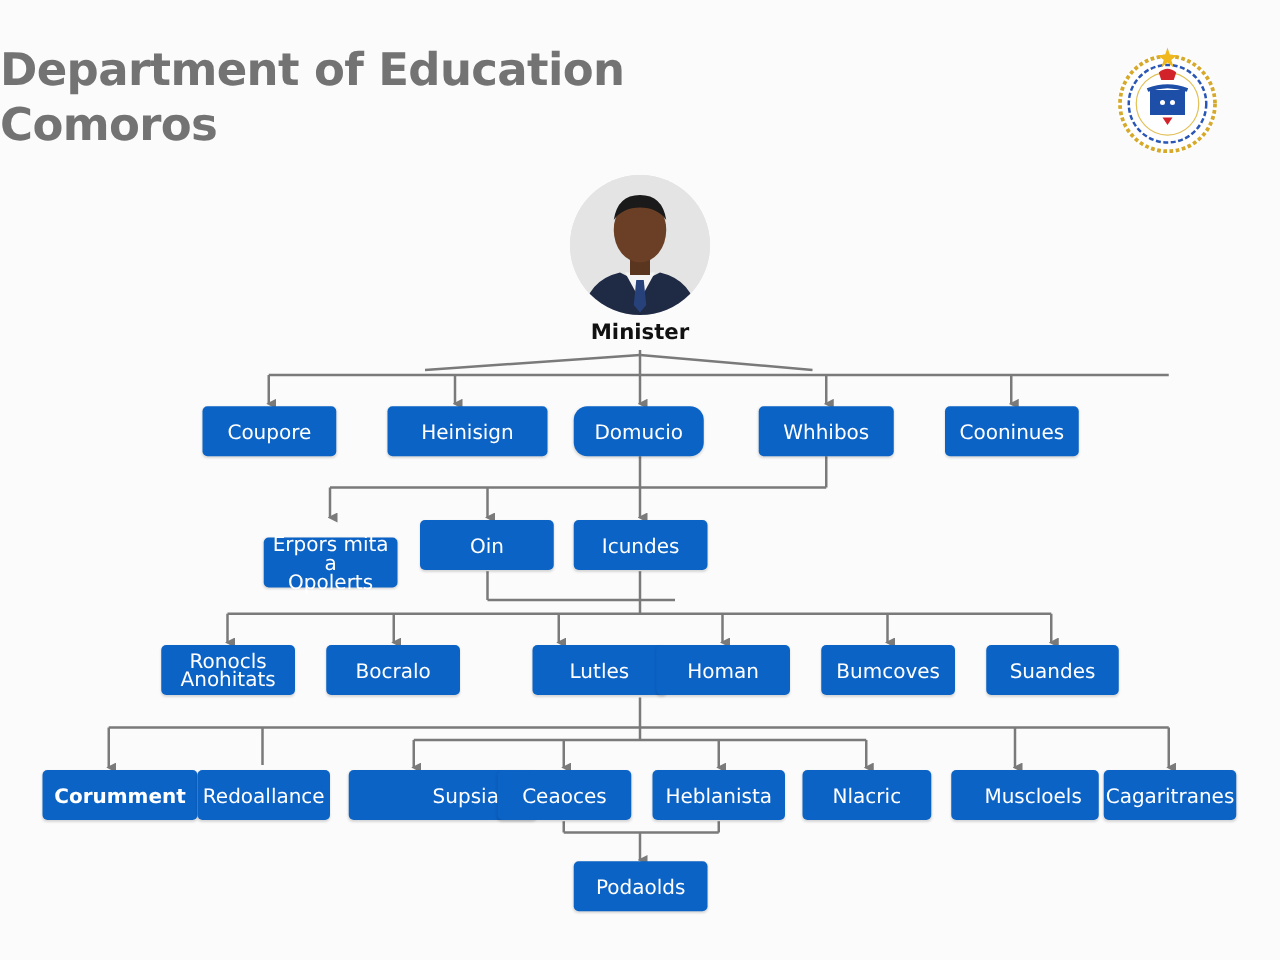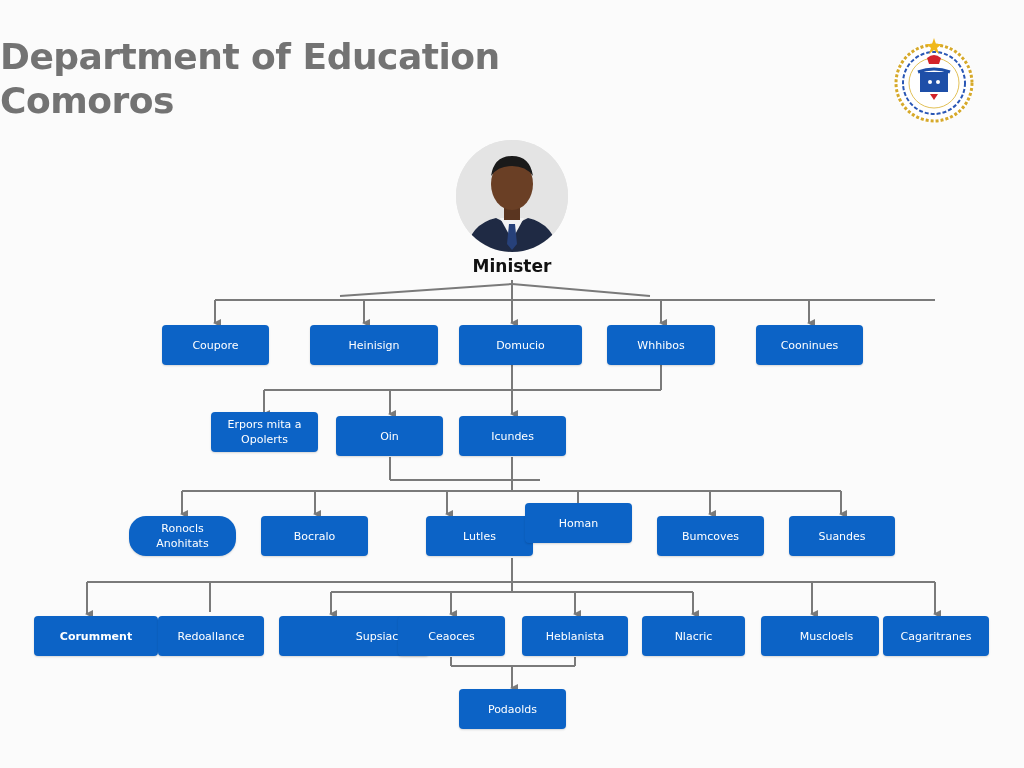--- a/index.html
+++ b/index.html
@@ -24,21 +24,21 @@
   }
   .minister-label {
     position:absolute; left:432px; width:160px; top:256px; text-align:center;
     font-family:"DejaVu Sans", sans-serif; font-weight:bold; font-size:17px; color:#111;
   }
   svg.lines { position:absolute; left:0; top:0; }
   .node {
     position:absolute; height:40px;
     background:#0c63c6; color:#fff; border-radius:4px;
     display:flex; align-items:center; justify-content:center; text-align:center;
-    font-family:"DejaVu Sans", sans-serif; font-size:11px; line-height:15px;
+    font-family:"DejaVu Sans", sans-serif; font-size:16px; line-height:15px;
     box-shadow:0 1px 2px rgba(0,0,0,0.15);
     cursor:pointer;
   }
   .node span { display:block; }
 </style>
 </head>
 <body>
 
 <div id="title-line1" class="title">Department of Education</div>
 <div id="title-line2" class="title">Comoros</div>
@@ -125,52 +125,52 @@
     <line x1="512" y1="666" x2="512" y2="688" marker-end="url(#arr)"></line>
   </g>
 </svg>
 
 <div class="node" style="left:162px;top:325px;width:107px;">
     <span>Coupore</span>
   </div>
 <div class="node" style="left:310px;top:325px;width:128px;">
     <span>Heinisign</span>
   </div>
-<div class="node" style="left:459px;top:325px;width:123px;">
+<div class="node" style="left:459px;top:325px;width:104px;border-radius:11px;">
     <span>Domucio</span>
   </div>
 <div class="node" style="left:607px;top:325px;width:108px;">
     <span>Whhibos</span>
   </div>
 <div class="node" style="left:756px;top:325px;width:107px;">
     <span>Cooninues</span>
   </div>
 
-<div class="node" style="left:211px;top:412px;width:107px;flex-direction:column;">
+<div class="node" style="left:211px;top:430px;width:107px;flex-direction:column;">
   <span>Erpors mita a</span>
   <span>Opolerts</span>
 </div>
 <div class="node" style="left:336px;top:416px;width:107px;">
     <span>Oin</span>
   </div>
 <div class="node" style="left:459px;top:416px;width:107px;">
     <span>Icundes</span>
   </div>
 
-<div class="node" style="left:129px;top:516px;width:107px;flex-direction:column;border-radius:17px;">
+<div class="node" style="left:129px;top:516px;width:107px;flex-direction:column;">
   <span>Ronocls</span>
   <span>Anohitats</span>
 </div>
 <div class="node" style="left:261px;top:516px;width:107px;">
     <span>Bocralo</span>
   </div>
 <div class="node" style="left:393px;top:516px;width:107px;margin-left:33px;">
     <span>Lutles</span>
   </div>
-<div class="node" style="left:525px;top:503px;width:107px;">
+<div class="node" style="left:525px;top:516px;width:107px;">
     <span>Homan</span>
   </div>
 <div class="node" style="left:657px;top:516px;width:107px;">
     <span>Bumcoves</span>
   </div>
 <div class="node" style="left:789px;top:516px;width:106px;">
     <span>Suandes</span>
   </div>
 
 <div class="node" style="left:34px;top:616px;width:124px;font-weight:bold;">

